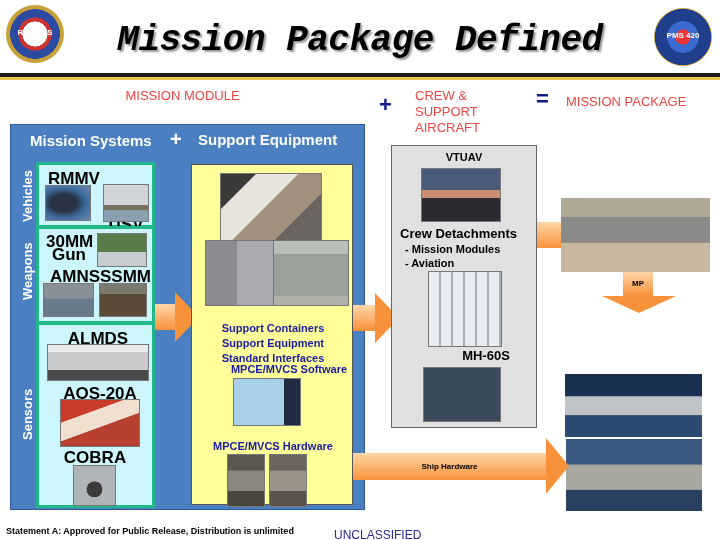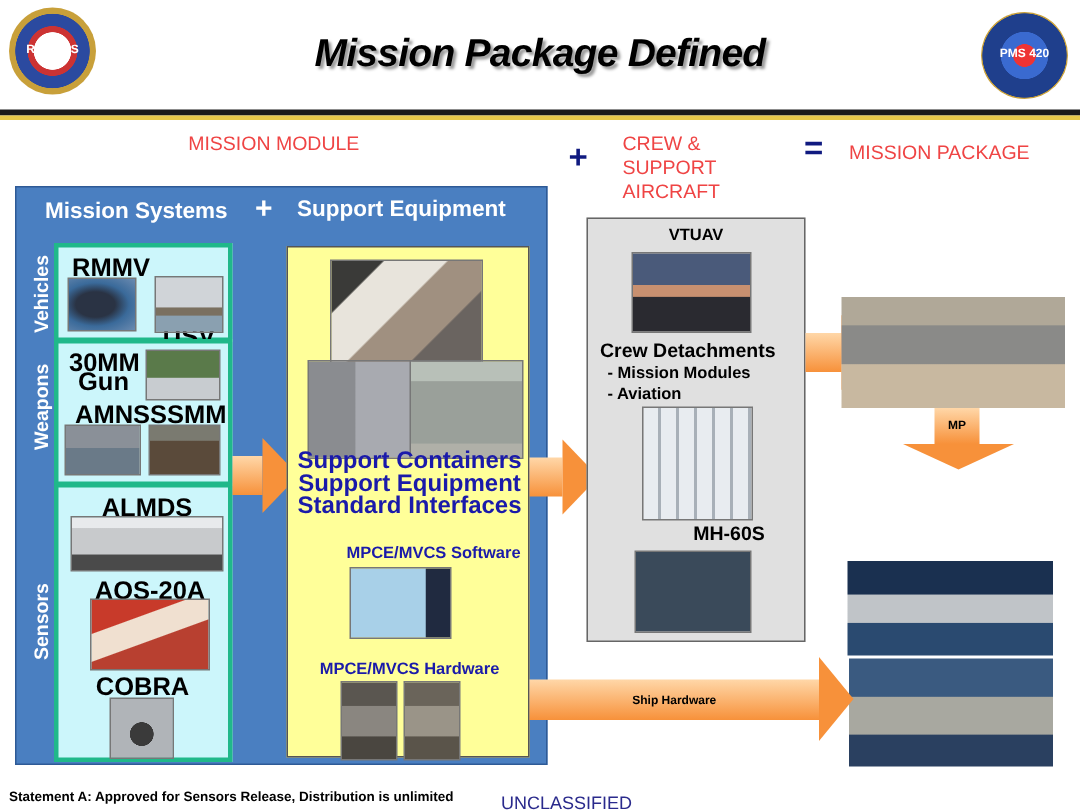--- a/index.html
+++ b/index.html
@@ -1,20 +1,20 @@
 <!DOCTYPE html>
 <html><head>
 <meta charset="utf-8">
 <style>
   * { box-sizing: border-box; margin: 0; padding: 0; }
   body { width: 720px; height: 540px; background: #ffffff; position: relative; overflow: hidden; font-family: "Liberation Sans", sans-serif; }
   .abs { position: absolute; }
 
   
-  .title { left: 0; width: 720px; top: 20px; text-align: center; font-size: 26px; font-weight: bold; font-style: italic; color: #000; text-shadow: 2px 2px 2px #999; letter-spacing: -0.5px; }
+  .title { left: 0; width: 720px; top: 20px; text-align: center; font-size: 36px; font-weight: bold; font-style: italic; color: #000; text-shadow: 2px 2px 2px #999; letter-spacing: -0.5px; font-family: Liberation Mono, monospace; }
   .rule-dark { left: 0; top: 73px; width: 720px; height: 4px; background: #1a1a1a; }
   .rule-gold { left: 0; top: 77px; width: 720px; height: 3px; background: #e6c84a; }
   .seal { border-radius: 50%; }
   .seal-left { left: 6px; top: 5px; width: 58px; height: 58px; background: radial-gradient(circle, #fff 0 30%, #c33 31% 40%, #2b4aa0 41% 60%, #c8a03a 61% 75%, #5a4018 76% 100%); }
   .seal-right { left: 654px; top: 8px; width: 58px; height: 58px; background: radial-gradient(circle, #e33 0 18%, #3a6ad0 19% 38%, #1f3f8c 39% 68%, #c8a03a 69% 82%, #6b5420 83% 100%); }
   .seal-text { width: 100%; text-align: center; font-size: 8px; font-weight: bold; color: #fff; position: absolute; top: 23px; }
 
   
   .navy { color: #ef4444; font-weight: normal; }
   .mm-label { left: 80px; top: 88px; width: 205px; text-align: center; font-size: 13px; line-height: 16px; }
@@ -102,21 +102,21 @@
 <div class="abs item-label" style="left:62px; top:451px; width:66px;">COBRA</div>
 <div class="abs photo" style="left:73px; top:465px; width:43px; height:41px; background: radial-gradient(circle at 50% 60%, #3a3a3a 0 25%, #b0b4b8 26% 100%);"></div>
 
 <div class="abs arrow-body" style="left:155px; top:304px; width:20px; height:26px;"></div>
 <div class="abs arrow-head" style="left:175px; top:292px;"></div>
 
 <div class="abs yellow-box"></div>
 <div class="abs photo" style="left:220px; top:173px; width:102px; height:72px; background: linear-gradient(135deg, #3a3a38 0 20%, #e8e4dc 21% 45%, #a09080 46% 70%, #6a6460 71% 100%);"></div>
 <div class="abs photo" style="left:205px; top:240px; width:70px; height:66px; background: linear-gradient(to right, #8a8c90 0 45%, #a8aab0 46% 100%);"></div>
 <div class="abs photo" style="left:273px; top:240px; width:76px; height:66px; background: linear-gradient(to bottom, #b8c0b8 0 20%, #9aa09a 21% 85%, #b0b0a8 86% 100%);"></div>
-<div class="abs blue-text" style="left:193px; top:300px; width:160px; font-size:16px; line-height:15px;">
+<div class="abs blue-text" style="left:193px; top:321px; width:160px; font-size:11px; line-height:15px;">
   <div>Support Containers</div>
   <div>Support Equipment</div>
   <div>Standard Interfaces</div>
 </div>
 <div class="abs blue-text" style="left:193px; top:363px; width:192px; font-size:11px;">MPCE/MVCS Software</div>
 <div class="abs photo" style="left:233px; top:378px; width:68px; height:48px; background: linear-gradient(to right, #a8d0e8 0 75%, #202a40 76% 100%);"></div>
 <div class="abs blue-text" style="left:193px; top:440px; width:160px; font-size:11px;">MPCE/MVCS Hardware</div>
 <div class="abs photo" style="left:227px; top:454px; width:38px; height:53px; background: linear-gradient(to bottom, #5a5650 0 30%, #8a8680 31% 70%, #4a4640 71% 100%);"></div>
 <div class="abs photo" style="left:269px; top:454px; width:38px; height:53px; background: linear-gradient(to bottom, #6a645a 0 30%, #9a9488 31% 70%, #5a544a 71% 100%);"></div>
 
@@ -144,14 +144,14 @@
 <div class="abs" style="left:602px; top:296px; width:0; height:0; border-left:37px solid transparent; border-right:37px solid transparent; border-top:17px solid #f7913a;"></div>
 
 <div class="abs photo" style="left:565px; top:374px; width:137px; height:63px; background: linear-gradient(to bottom, #1a3050 0 35%, #c0c4c8 36% 65%, #2a4a70 66% 100%); border:none;"></div>
 <div class="abs photo" style="left:566px; top:439px; width:136px; height:72px; background: linear-gradient(to bottom, #3a5a80 0 35%, #a8a8a0 36% 70%, #2a4060 71% 100%); border:none;"></div>
 
 <div class="abs arrow-body" style="left:353px; top:453px; width:193px; height:27px; text-align:center; font-size:8px; font-weight:bold; color:#000; line-height:27px;">
   <span>Ship Hardware</span>
 </div>
 <div class="abs" style="left:546px; top:438px; width:0; height:0; border-top:28px solid transparent; border-bottom:28px solid transparent; border-left:23px solid #f7913a;"></div>
 
-<div class="abs footer-left">Statement A: Approved for Sensors Release, Distribution is unlimited</div>
+<div class="abs footer-left">Statement A: Approved for Public Release, Distribution is unlimited</div>
 <div class="abs footer-right">UNCLASSIFIED</div>
 
 </body></html>

